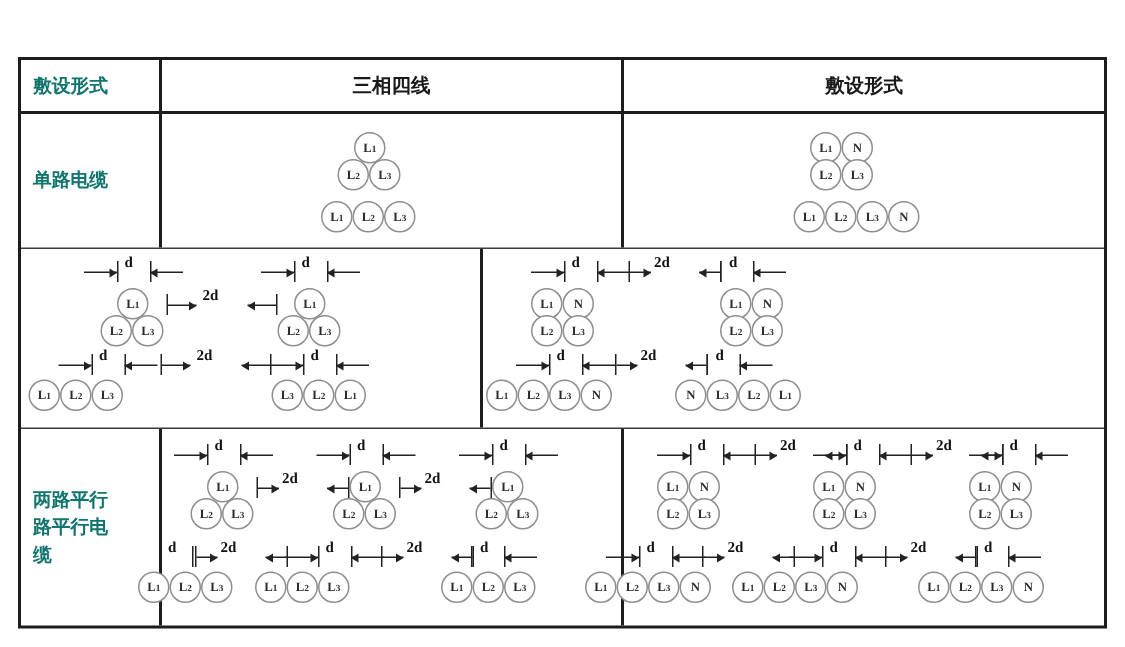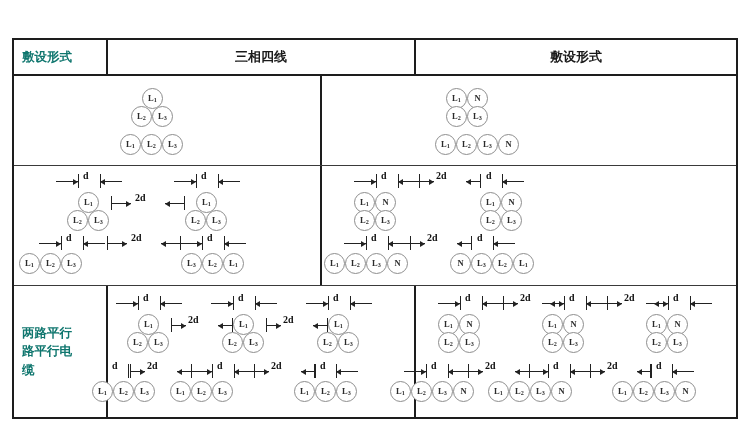--- a/index.html
+++ b/index.html
@@ -98,20 +98,23 @@
 
   <div class="tbl">
 
     <div class="trow hdr">
       <div class="c-label">敷设形式</div>
       <div class="c-mid">三相四线</div>
       <div class="c-right">敷设形式</div>
     </div>
 
     <div class="trow r1">
+      <div class="c-label">
+        <span>单路电缆</span>
+      </div>
 
       <div class="c-mid">
 
         <div class="grp" style="left:117px;top:12px;">
           <div class="circ" style="left:11px;top:0px;">L<sub>1</sub></div>
           <div class="circ" style="left:0px;top:18px;">L<sub>2</sub></div>
           <div class="circ" style="left:21px;top:18px;">L<sub>3</sub></div>
         </div>
 
         <div class="grp" style="left:106px;top:58px;">

